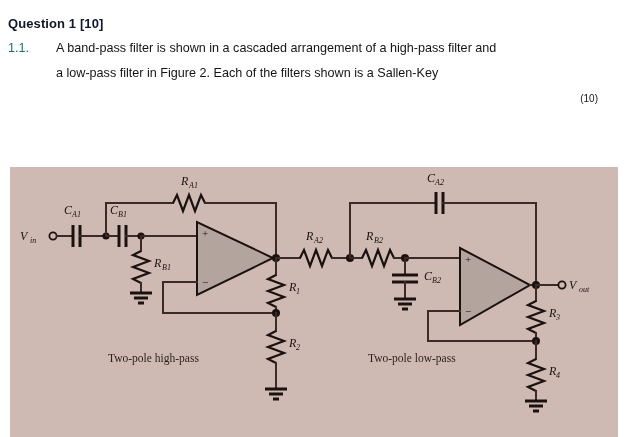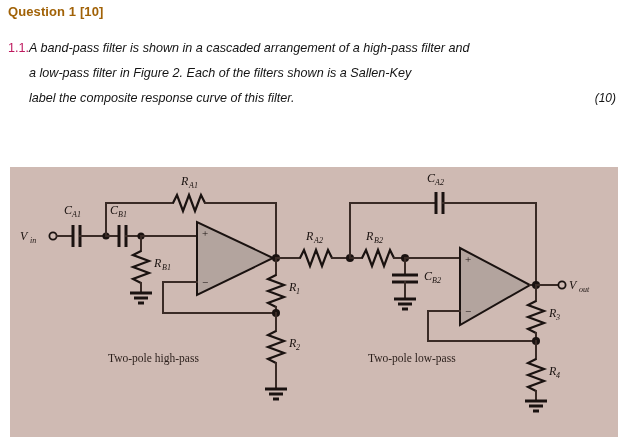--- a/index.html
+++ b/index.html
@@ -7,41 +7,40 @@
     width:630px;height:437px;
     background:#ffffff;
     font-family:"Liberation Sans", sans-serif;
     overflow:hidden;
     position:relative;
   }
   #page{position:relative;width:630px;height:437px;}
 
   
   .q-title{
-    position:absolute;left:8px;top:4px;
-    font-size:13px;font-weight:bold;color:#a16207;
+    position:absolute;left:8px;top:16px;
+    font-size:13px;font-weight:bold;color:#0f172a;
     letter-spacing:.1px;
   }
   .q-body{
     position:absolute;left:8px;top:36px;width:608px;
     font-size:12.6px;color:#141414;line-height:25px;
   }
   .q-num{
     position:absolute;left:0px;top:0px;
-    font-size:12.6px;color:#be185d;
+    font-size:12.6px;color:#0f766e;
   }
   .q-para{
-    margin-left:21px;
+    margin-left:48px;
     text-align:justify;
     text-justify:inter-word;
-    font-style:italic;
   }
   .q-marks{
-    position:absolute;right:0;
-    font-size:12px;color:#141414;
+    position:absolute;right:18px;
+    font-size:10px;color:#141414;
   }
 
   
   #figure{
     position:absolute;left:10px;top:167px;
     width:608px;height:270px;
     background:#cfbab3;
   }
   #figure svg{display:block;}
 
@@ -62,21 +61,20 @@
 <div id="page">
 
   <div class="q-title">Question 1 [10]</div>
 
   <div class="q-body">
     <span class="q-num">1.1.</span>
     <div class="q-para">
       <div>A band-pass filter is shown in a cascaded arrangement of a high-pass filter and</div>
       <div style="text-align:justify;">a low-pass filter in Figure 2. Each of the filters shown is a Sallen-Key</div>
       <div style="position:relative;">
-        <span>label the composite response curve of this filter.</span>
         <span class="q-marks">(10)</span>
       </div>
     </div>
   </div>
 
   <div id="figure">
     <svg width="608" height="270" viewBox="0 0 608 270" xmlns="http://www.w3.org/2000/svg">
 
       <circle class="term" cx="43" cy="69" r="3.6"></circle>
 

